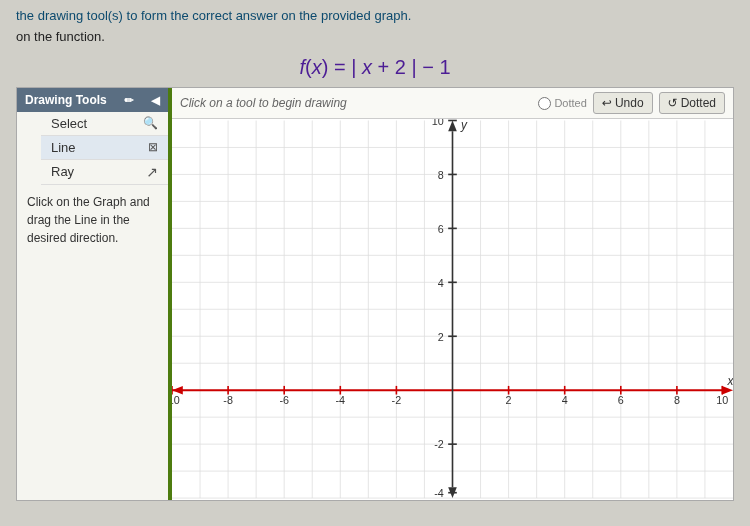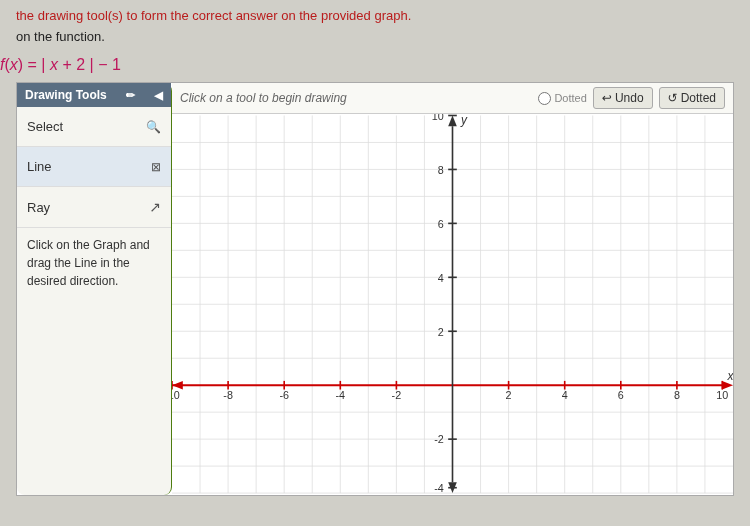--- a/index.html
+++ b/index.html
@@ -9,78 +9,78 @@
       background: #d0cfc8;
       font-family: Arial, sans-serif;
       font-size: 13px;
       overflow: hidden;
       position: relative;
     }
 
     .top-instruction {
       padding: 8px 16px 4px 16px;
       font-size: 13px;
-      color: #b91c1c;
+      color: #0c4a6e;
     }
 
     .sub-instruction {
       padding: 2px 12px 6px 16px;
       font-size: 13px;
       color: #222;
     }
 
     .equation-area {
-      text-align: left;
+      text-align: center;
       padding: 6px 0 8px 0;
-      font-size: 16px;
-      color: #be185d;
+      font-size: 20px;
+      color: #4c1d95;
     }
 
     .main-panel {
       display: flex;
       flex-direction: row;
       margin: 0 16px;
       background: #fff;
       border: 1px solid #aaa;
     }
 
     
     .drawing-tools {
       width: 155px;
       min-width: 155px;
-      border-right: 1px solid #4d7c0f;
+      border-right: 4px solid #4d7c0f;
       background: #f5f5f0;
-      border-radius: 8px;
     }
 
     .tools-header {
       background: #5a6e82;
       color: #fff;
       padding: 5px 8px;
       font-size: 12px;
       font-weight: bold;
       display: flex;
       align-items: center;
       justify-content: space-between;
     }
 
     .tools-header-icon {
       font-size: 11px;
       cursor: pointer;
     }
 
     .tool-item {
-      padding: 12px 10px;
+      padding: 4px 10px;
       border-bottom: 1px solid #ddd;
       cursor: pointer;
       display: flex;
-      align-items: flex-end;
+      align-items: flex-start;
       justify-content: space-between;
       font-size: 13px;
       color: #333;
+      margin-left: 24px;
     }
 
     .tool-icon {
       font-size: 12px;
       color: #555;
     }
 
     .click-instruction {
       padding: 8px 10px;
       font-size: 12px;

